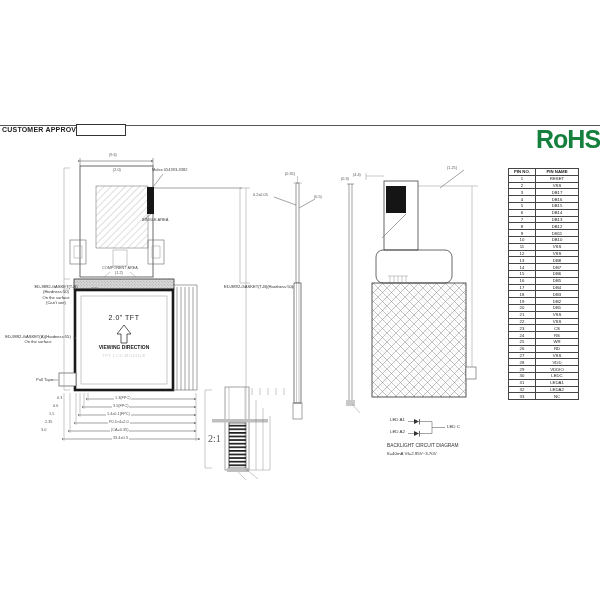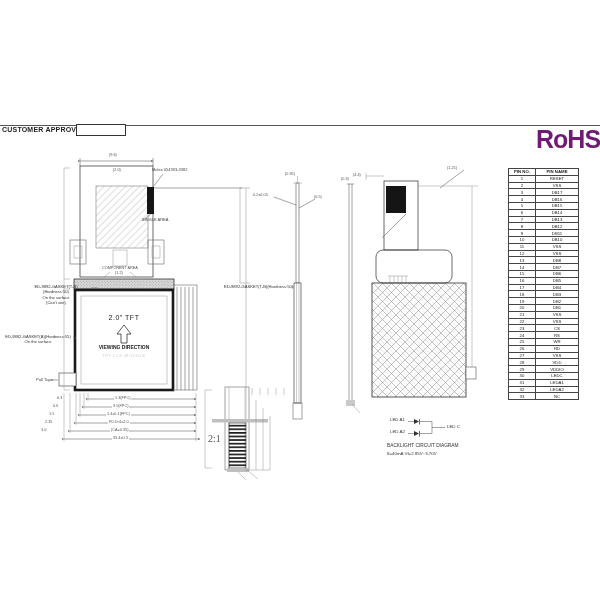--- a/index.html
+++ b/index.html
@@ -3,21 +3,21 @@
 <meta charset="utf-8">
 <style>
   html,body{margin:0;padding:0;background:#fff;}
   #canvas{position:relative;width:600px;height:600px;background:#ffffff;overflow:hidden;
           font-family:"Liberation Sans",sans-serif;color:#333;border-bottom:2px solid #ececec;}
   .abs{position:absolute;}
   .t{position:absolute;white-space:nowrap;color:#333;}
   .topline{position:absolute;left:0;top:125px;width:600px;height:0;border-top:1px solid #555;}
   .approved-label{left:2px;top:126px;font-size:7px;font-weight:bold;letter-spacing:.2px;color:#222;}
   .approved-box{left:76px;top:124px;width:48px;height:10px;border:1px solid #333;background:#fff;}
-  .rohs{left:536px;top:125px;font-size:25px;font-weight:800;letter-spacing:-1px;color:#701a75;
+  .rohs{left:536px;top:125px;font-size:25px;font-weight:800;letter-spacing:-1px;color:#15803d;
         font-family:"Liberation Sans",sans-serif;}
   .tiny{font-size:4.2px;line-height:5.6px;color:#444;}
   .micro{font-size:3.8px;line-height:4.8px;color:#555;}
   .dim{position:absolute;font-size:3.8px;line-height:4.4px;color:#555;background:#fff;padding:0 1px;white-space:nowrap;}
   .gasket-block{text-align:center;}
   .panel-size{left:94px;top:314px;width:60px;text-align:center;font-size:7px;letter-spacing:.5px;color:#222;}
   .viewing{left:94px;top:344px;width:60px;text-align:center;font-size:5px;font-weight:bold;color:#222;}
   .watermark{left:94px;top:353px;width:60px;text-align:center;font-size:4.4px;color:#cfcfcf;letter-spacing:.4px;}
   .scale{left:208px;top:433px;font-size:10px;color:#555;font-family:"Liberation Serif",serif;}
   .bl{font-size:4.4px;color:#333;}

